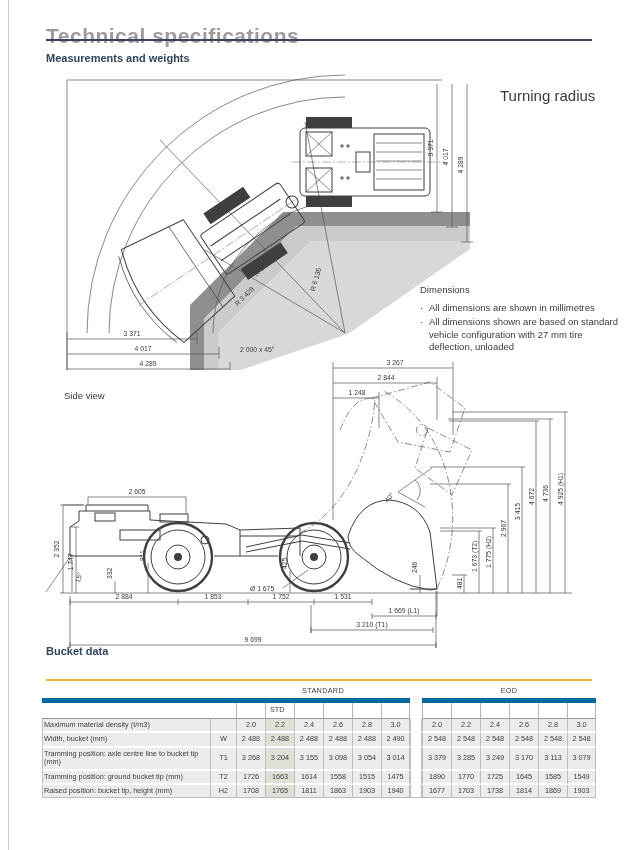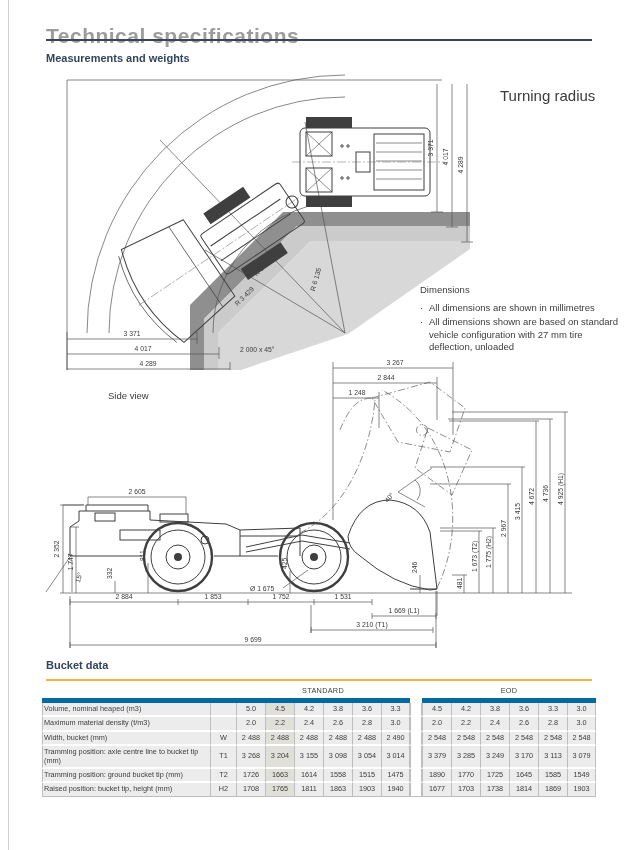--- a/index.html
+++ b/index.html
@@ -10,22 +10,22 @@
   #main-title{left:46px;top:10px;width:546px;font-size:21px;font-weight:700;
               color:#9c9c9c;letter-spacing:.5px;}
   #title-rule{left:46px;top:39px;width:546px;height:2px;background:#36455a;}
   .sect-head{font-size:11px;font-weight:bold;color:#31455c;}
   #meas-head{left:46px;top:52px;}
   #turning-radius{left:500px;top:87px;font-size:15px;color:#3a3a3a;}
   #dims-note{left:420px;top:284px;width:202px;font-size:9.5px;color:#3c3c3c;line-height:1.32;}
   #dims-note .nt{margin-bottom:5px;}
   #dims-note .bl{display:flex;margin-bottom:2px;}
   #dims-note .bu{width:9px;flex:0 0 9px;}
-  #side-label{left:64px;top:390px;font-size:9.5px;color:#3a3a3a;margin-left:44px;}
-  #bucket-head{left:46px;top:659px;}
+  #side-label{left:64px;top:390px;font-size:9.5px;color:#3a3a3a;}
+  #bucket-head{left:46px;top:645px;}
   #gold-rule{left:46px;top:679px;width:546px;height:2px;background:#efb53f;}
   svg{position:absolute;left:0;}
   #topview{top:70px;}
   #sideview{top:352px;}
   .ln{stroke:#555;stroke-width:.7;fill:none;}
   .ln2{stroke:#3f3f3f;stroke-width:1;fill:none;}
   .thick{stroke:#3f3f3f;stroke-width:2.4;fill:none;}
   .dash{stroke:#5a5a5a;stroke-width:.7;fill:none;stroke-dasharray:7 2.5 1.5 2.5;}
   .dd{stroke:#6a6a6a;stroke-width:.5;fill:none;stroke-dasharray:9 2 2 2;}
   .d{font-size:6.8px;fill:#3a3a3a;}
@@ -255,39 +255,38 @@
       <col style="width:12px">
       <col span="6" style="width:29px">
     </colgroup>
     <thead>
       <tr class="ghead">
         <td colspan="2" class="gh-lead"></td>
         <td colspan="6" class="gh">STANDARD</td>
         <td class="gapc"></td>
         <td colspan="6" class="gh">EOD</td>
       </tr>
+      <tr class="sub">
+        <td colspan="2"></td>
+        <td class="subv"></td>
+        <td class="subv std-h">STD</td>
+        <td class="subv"></td>
+        <td class="subv"></td>
+        <td class="subv"></td>
+        <td class="subv vlast"></td>
+        <td class="gapc"></td>
+        <td class="subv"></td>
+        <td class="subv"></td>
+        <td class="subv"></td>
+        <td class="subv"></td>
+        <td class="subv"></td>
+        <td class="subv vlast"></td>
+      </tr>
     </thead>
     <tbody>
-        <tr>
-          <td class="lbl">Volume, nominal heaped (m3)</td>
-          <td class="sym"></td>
-          <td class="v">5.0</td>
-          <td class="v shade">4.5</td>
-          <td class="v">4.2</td>
-          <td class="v">3.8</td>
-          <td class="v">3.6</td>
-          <td class="v vlast">3.3</td>
-          <td class="gap"></td>
-          <td class="v">4.5</td>
-          <td class="v">4.2</td>
-          <td class="v">3.8</td>
-          <td class="v">3.6</td>
-          <td class="v">3.3</td>
-          <td class="v vlast">3.0</td>
-        </tr>
         <tr>
           <td class="lbl">Maximum material density (t/m3)</td>
           <td class="sym"></td>
           <td class="v">2.0</td>
           <td class="v shade">2.2</td>
           <td class="v">2.4</td>
           <td class="v">2.6</td>
           <td class="v">2.8</td>
           <td class="v vlast">3.0</td>
           <td class="gap"></td>

